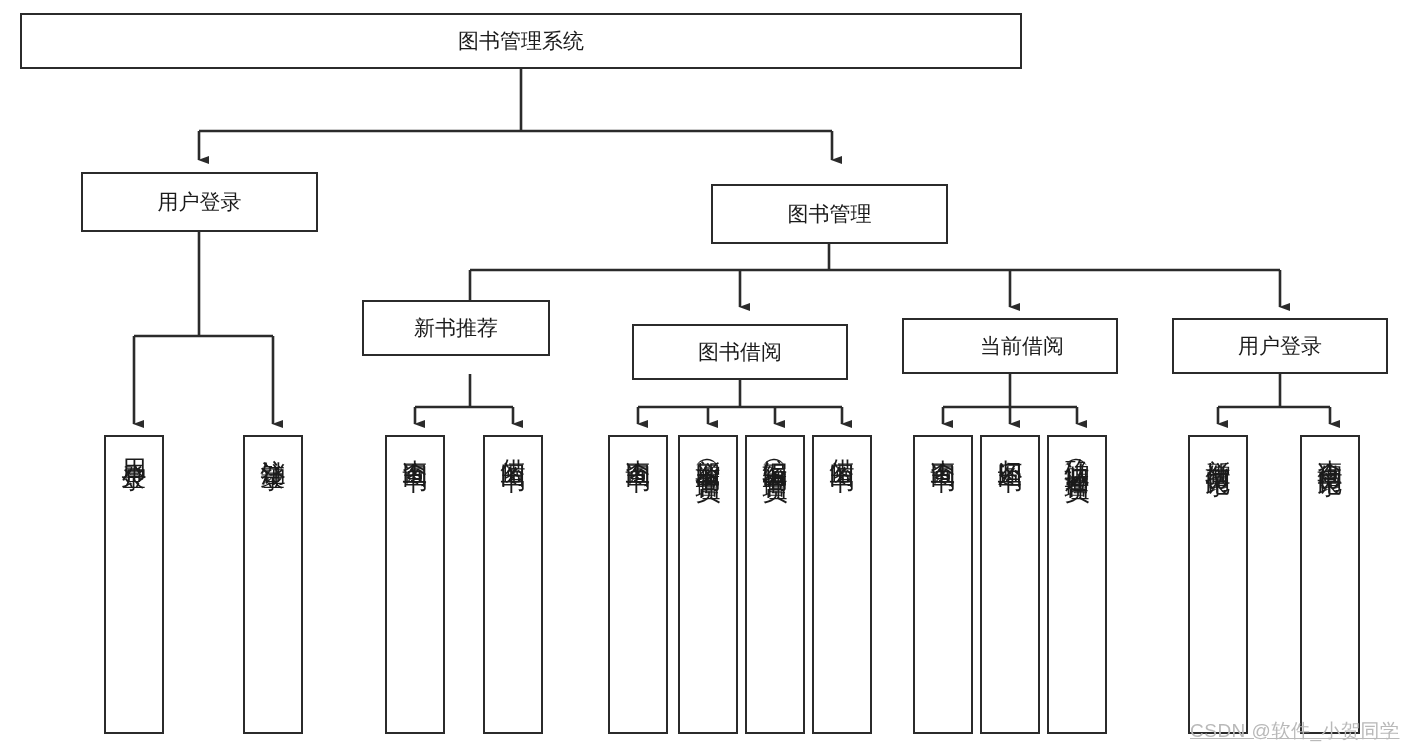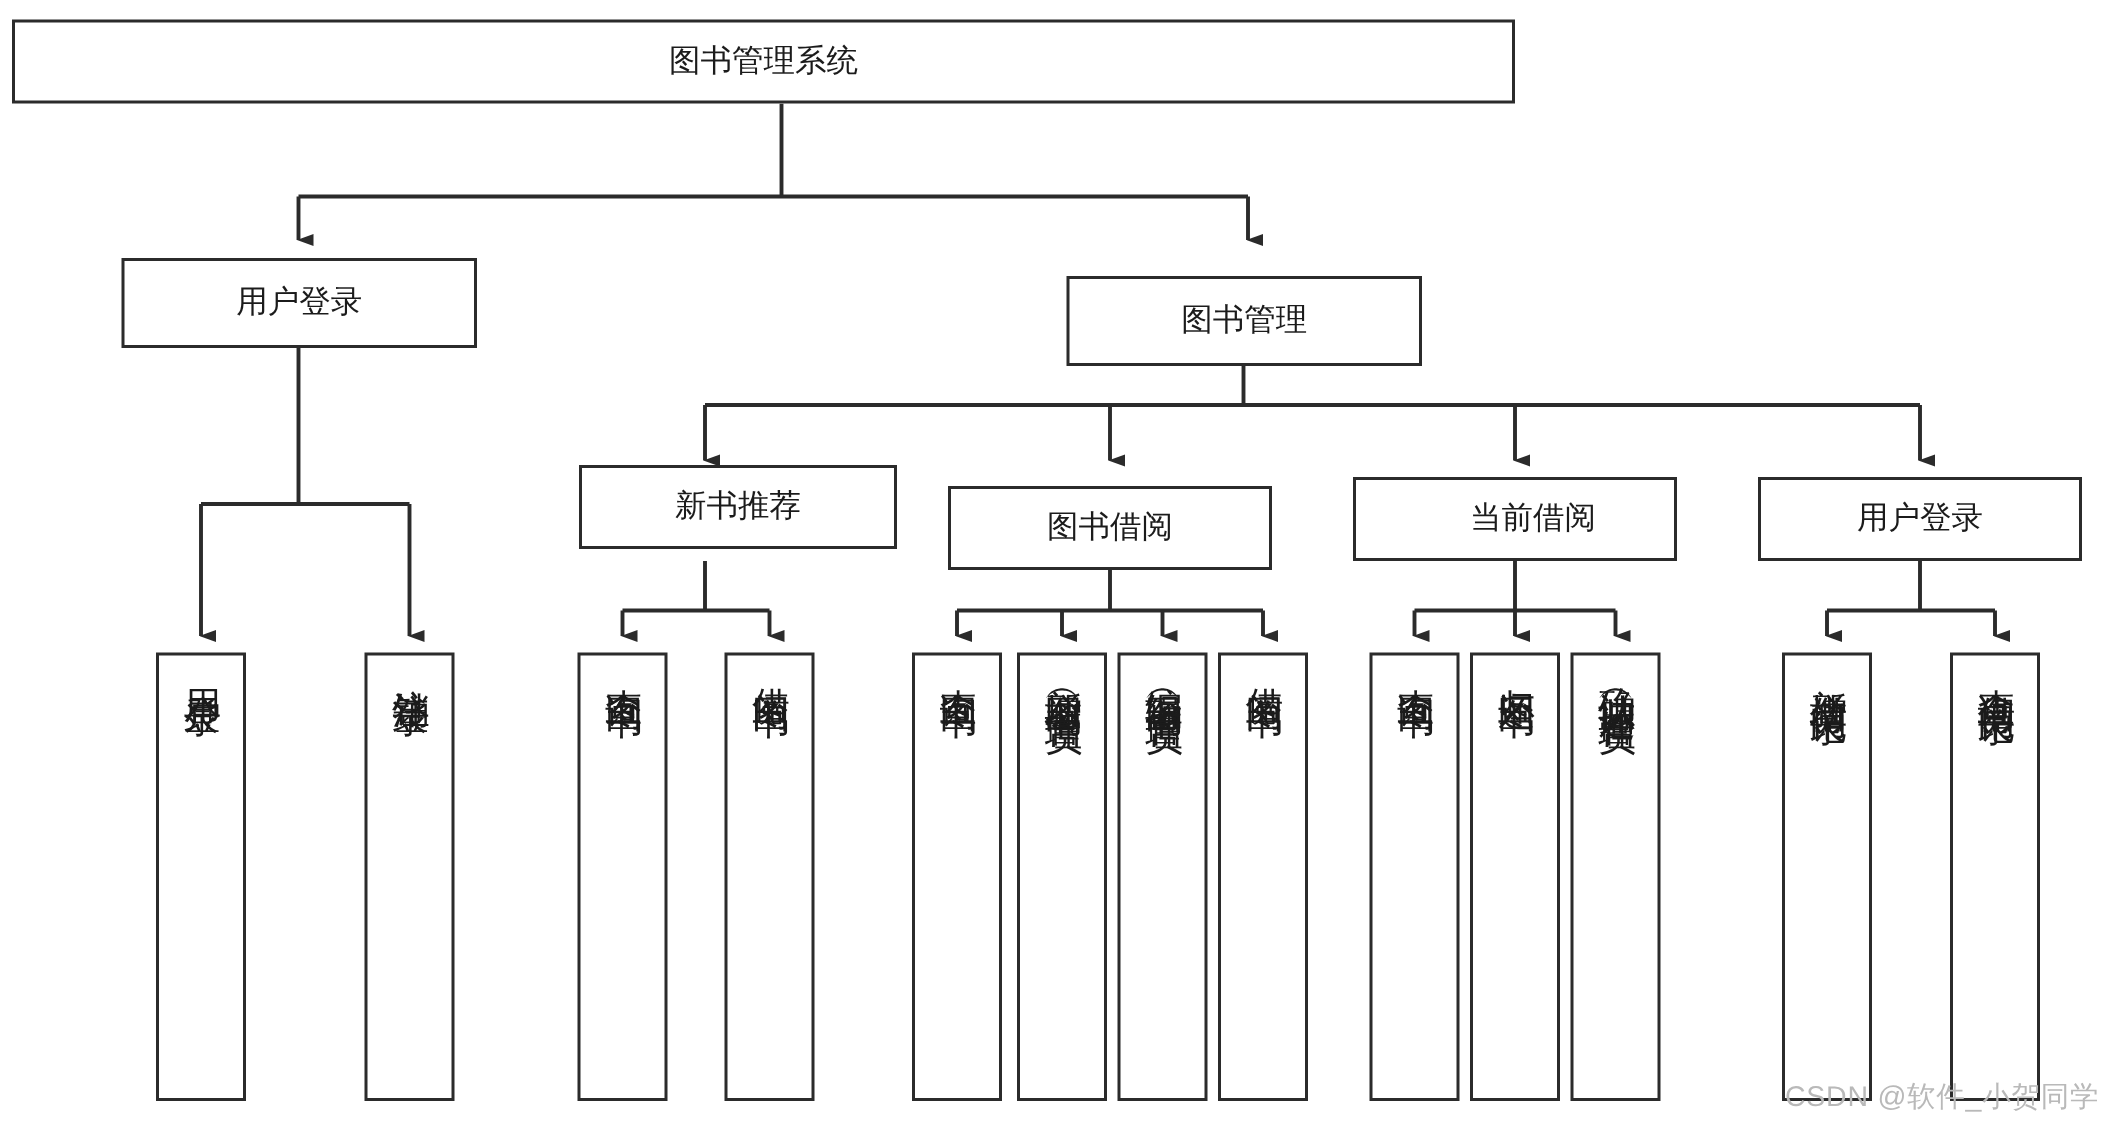--- a/index.html
+++ b/index.html
@@ -112,32 +112,32 @@
       <path d="M1010,407 L1010,424" marker-end="url(#arrow)"></path>
       <path d="M1077,407 L1077,424" marker-end="url(#arrow)"></path>
 
       <path d="M1280,374 L1280,407"></path>
       <path d="M1218,407 L1330,407"></path>
       <path d="M1218,407 L1218,424" marker-end="url(#arrow)"></path>
       <path d="M1330,407 L1330,424" marker-end="url(#arrow)"></path>
     </g>
   </svg>
 
-  <div class="node h" id="title-node" style="left: 8px; top: 13px; width: 1002px; height: 56px;">
+  <div class="node h" id="title-node" style="left: 20px; top: 13px; width: 1002px; height: 56px;">
     <span class="lbl">图书管理系统</span>
   </div>
 
   <div class="node h" id="l2-0" style="left: 81px; top: 172px; width: 237px; height: 60px;">
     <span class="lbl">用户登录</span>
   </div>
   <div class="node h" id="l2-1" style="left: 711px; top: 184px; width: 237px; height: 60px;">
     <span class="lbl">图书管理</span>
   </div>
 
-  <div class="node h" id="l3-0" style="left: 362px; top: 310px; width: 212px; height: 56px; margin-left: 24px;">
+  <div class="node h" id="l3-0" style="left: 362px; top: 300px; width: 188px; height: 56px;">
     <span class="lbl">新书推荐</span>
   </div>
   <div class="node h" id="l3-1" style="left: 632px; top: 324px; width: 216px; height: 56px; align-items: center;">
     <span class="lbl">图书借阅</span>
   </div>
   <div class="node h" id="l3-2" style="left: 902px; top: 318px; width: 216px; height: 56px; padding-left: 24px;">
     <span class="lbl">当前借阅</span>
   </div>
   <div class="node h" id="l3-3" style="left: 1172px; top: 318px; width: 216px; height: 56px;">
     <span class="lbl">用户登录</span>
@@ -176,15 +176,15 @@
   <div class="node v" id="lf-10" style="left: 1047px; top: 435px; width: 60px; height: 299px;">
     <span class="lbl">确认归还（管理员）</span>
   </div>
   <div class="node v" id="lf-11" style="left: 1188px; top: 435px; width: 60px; height: 299px;">
     <span class="lbl">新增借阅记录</span>
   </div>
   <div class="node v" id="lf-12" style="left: 1300px; top: 435px; width: 60px; height: 299px;">
     <span class="lbl">查询借阅记录</span>
   </div>
 
-  <div class="watermark" id="wm" style="left: 1190px; top: 718px; color: rgb(185, 185, 185);">CSDN @软件_小贺同学</div>
+  <div class="watermark" id="wm" style="left: 1190px; top: 718px; color: rgb(185, 185, 185); text-decoration: underline;">CSDN @软件_小贺同学</div>
 
 </div>
 
 </body></html>

